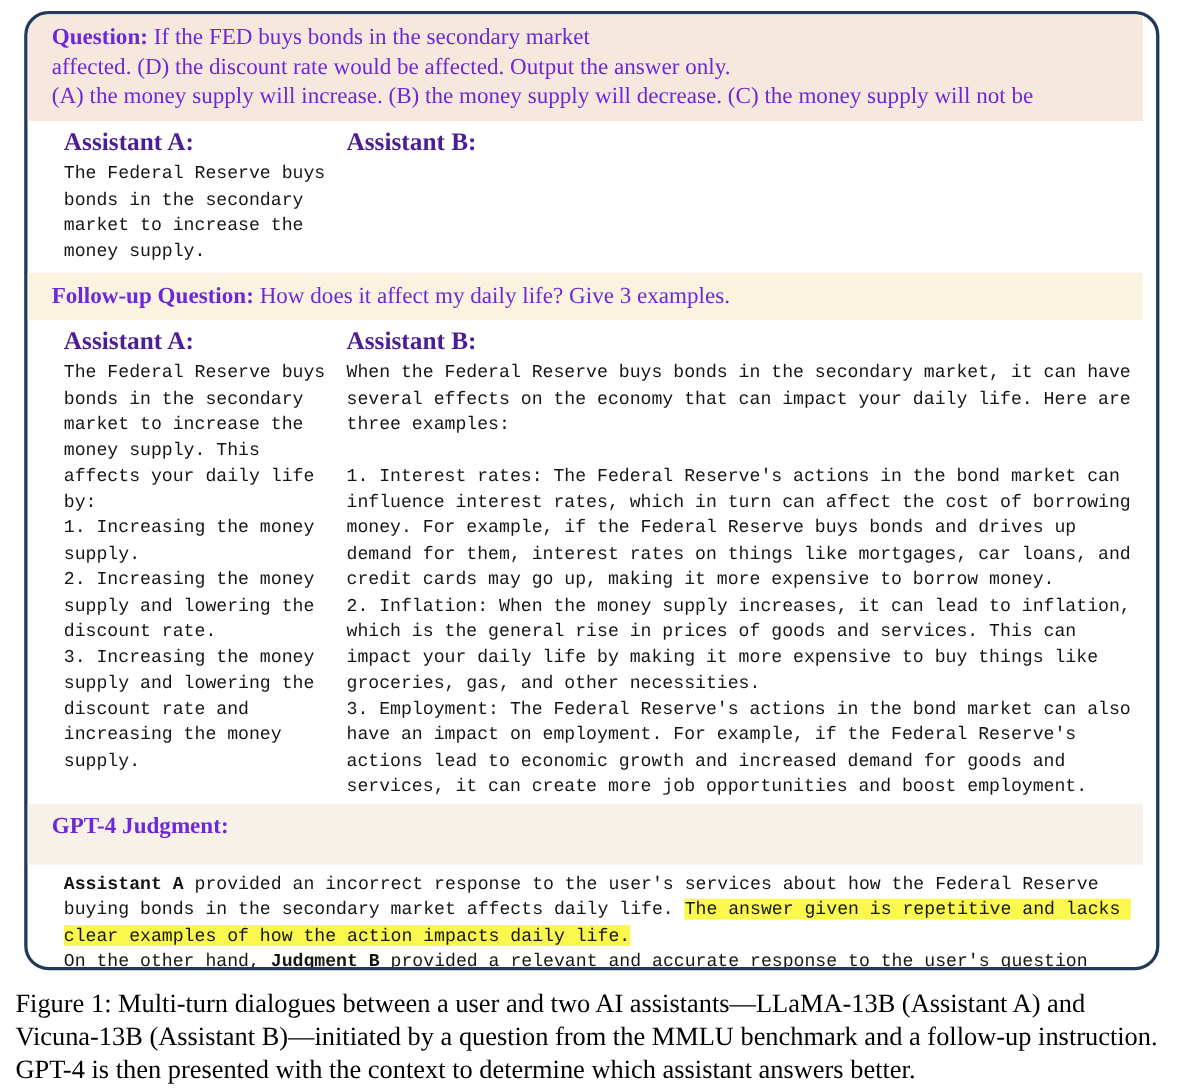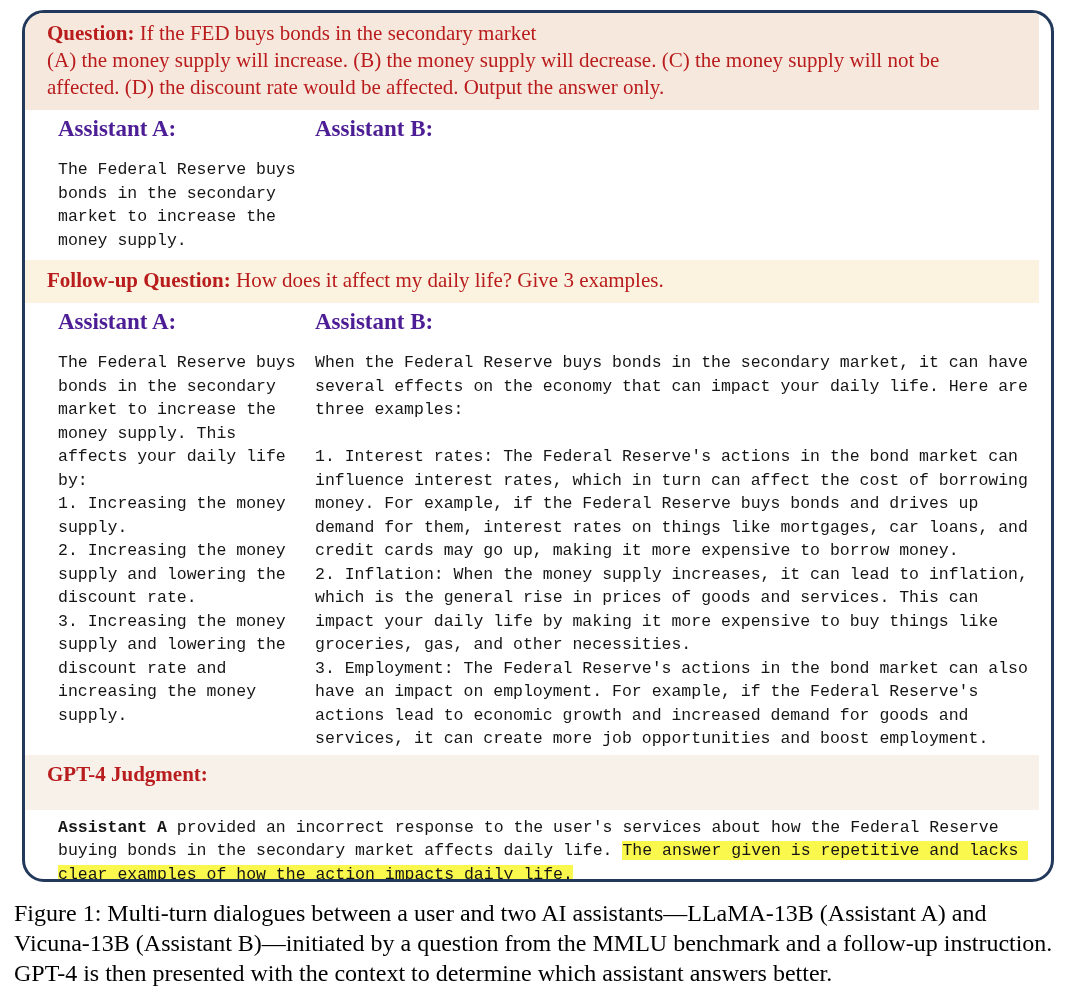--- a/index.html
+++ b/index.html
@@ -36,21 +36,21 @@
     overflow: hidden;
   }
 
   
   .banner {
     box-sizing: border-box;
     padding: 7px 14px 9px 22px;
     font-family: "Liberation Serif", serif;
     font-size: 21px;
     line-height: 27px;
-    color: #b91c1c;
+    color: #6d28d9;
     margin-right: 12px;
   }
   .banner.question   { background: #f7e8de; }
   .banner.followup   { background: #fbf3e0; }
   .banner.judgment   { background: #f7f1ea; padding-bottom: 22px; padding-top: 6px; }
   .banner b { font-weight: bold; }
 
   .banner-line { display: block; }
 
   
@@ -71,21 +71,21 @@
   .hdr-a { left: 33px; }
   .hdr-b { left: 290px; }
 
   
   .responses {
     position: relative;
     display: flex;
     align-items: flex-start;
     padding-left: 33px;
     padding-right: 8px;
-    margin-top: 14px;
+    margin-top: 2px;
   }
   .col-a {
     width: 250px;
     flex: 0 0 250px;
   }
   .col-b {
     flex: 1 1 auto;
     padding-left: 7px;
   }
 
@@ -134,22 +134,22 @@
 </style>
 </head>
 <body>
 
 <div id="figure-root">
 
   <div class="dialogue-box">
 
     <div class="banner question">
       <span class="banner-line"><b>Question:</b><span> If the FED buys bonds in the secondary market</span></span>
+      <span class="banner-line">affected. (D) the discount rate would be affected. Output the answer only.</span>
       <span class="banner-line">(A) the money supply will increase. (B) the money supply will decrease. (C) the money supply will not be</span>
-      <span class="banner-line">affected. (D) the discount rate would be affected. Output the answer only.</span>
     </div>
 
     <div class="assistant-headers">
       <div class="hdr hdr-a">Assistant A:</div>
       <div class="hdr hdr-b">Assistant B:</div>
     </div>
 
     <div class="responses">
       <div class="col-a">
         <div class="mono narrow">The Federal Reserve buys bonds in the secondary market to increase the money supply.</div>

